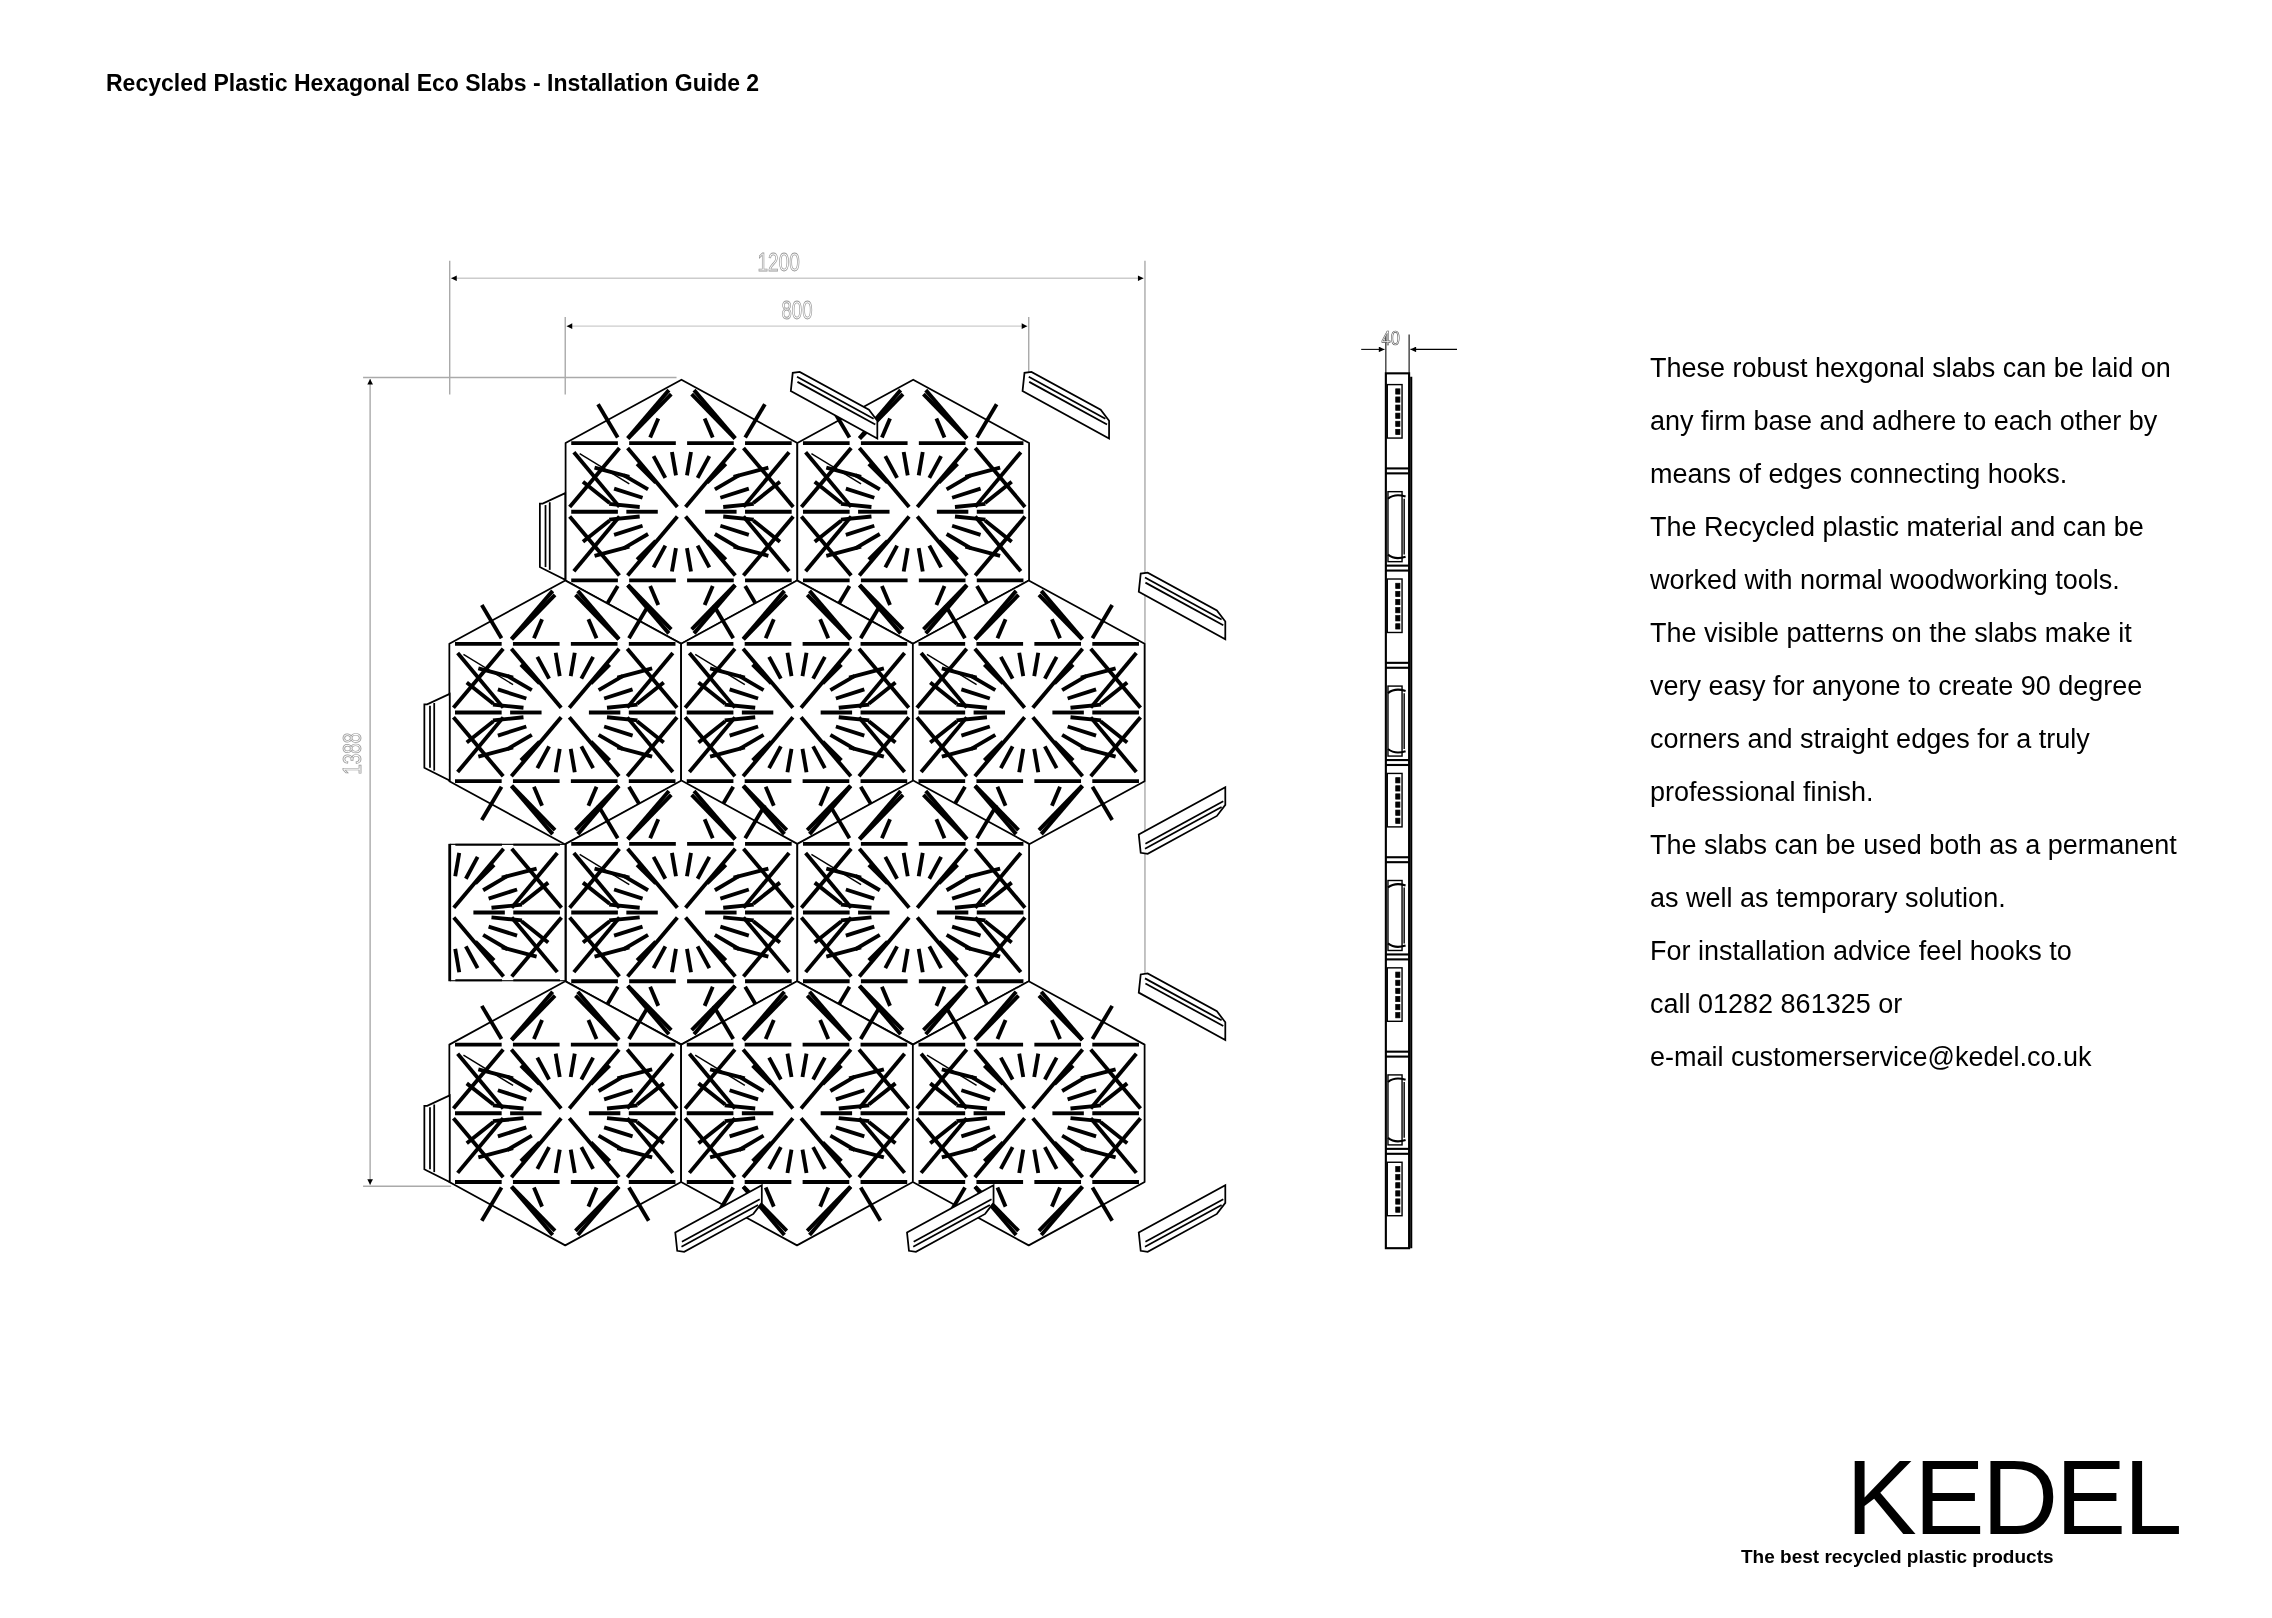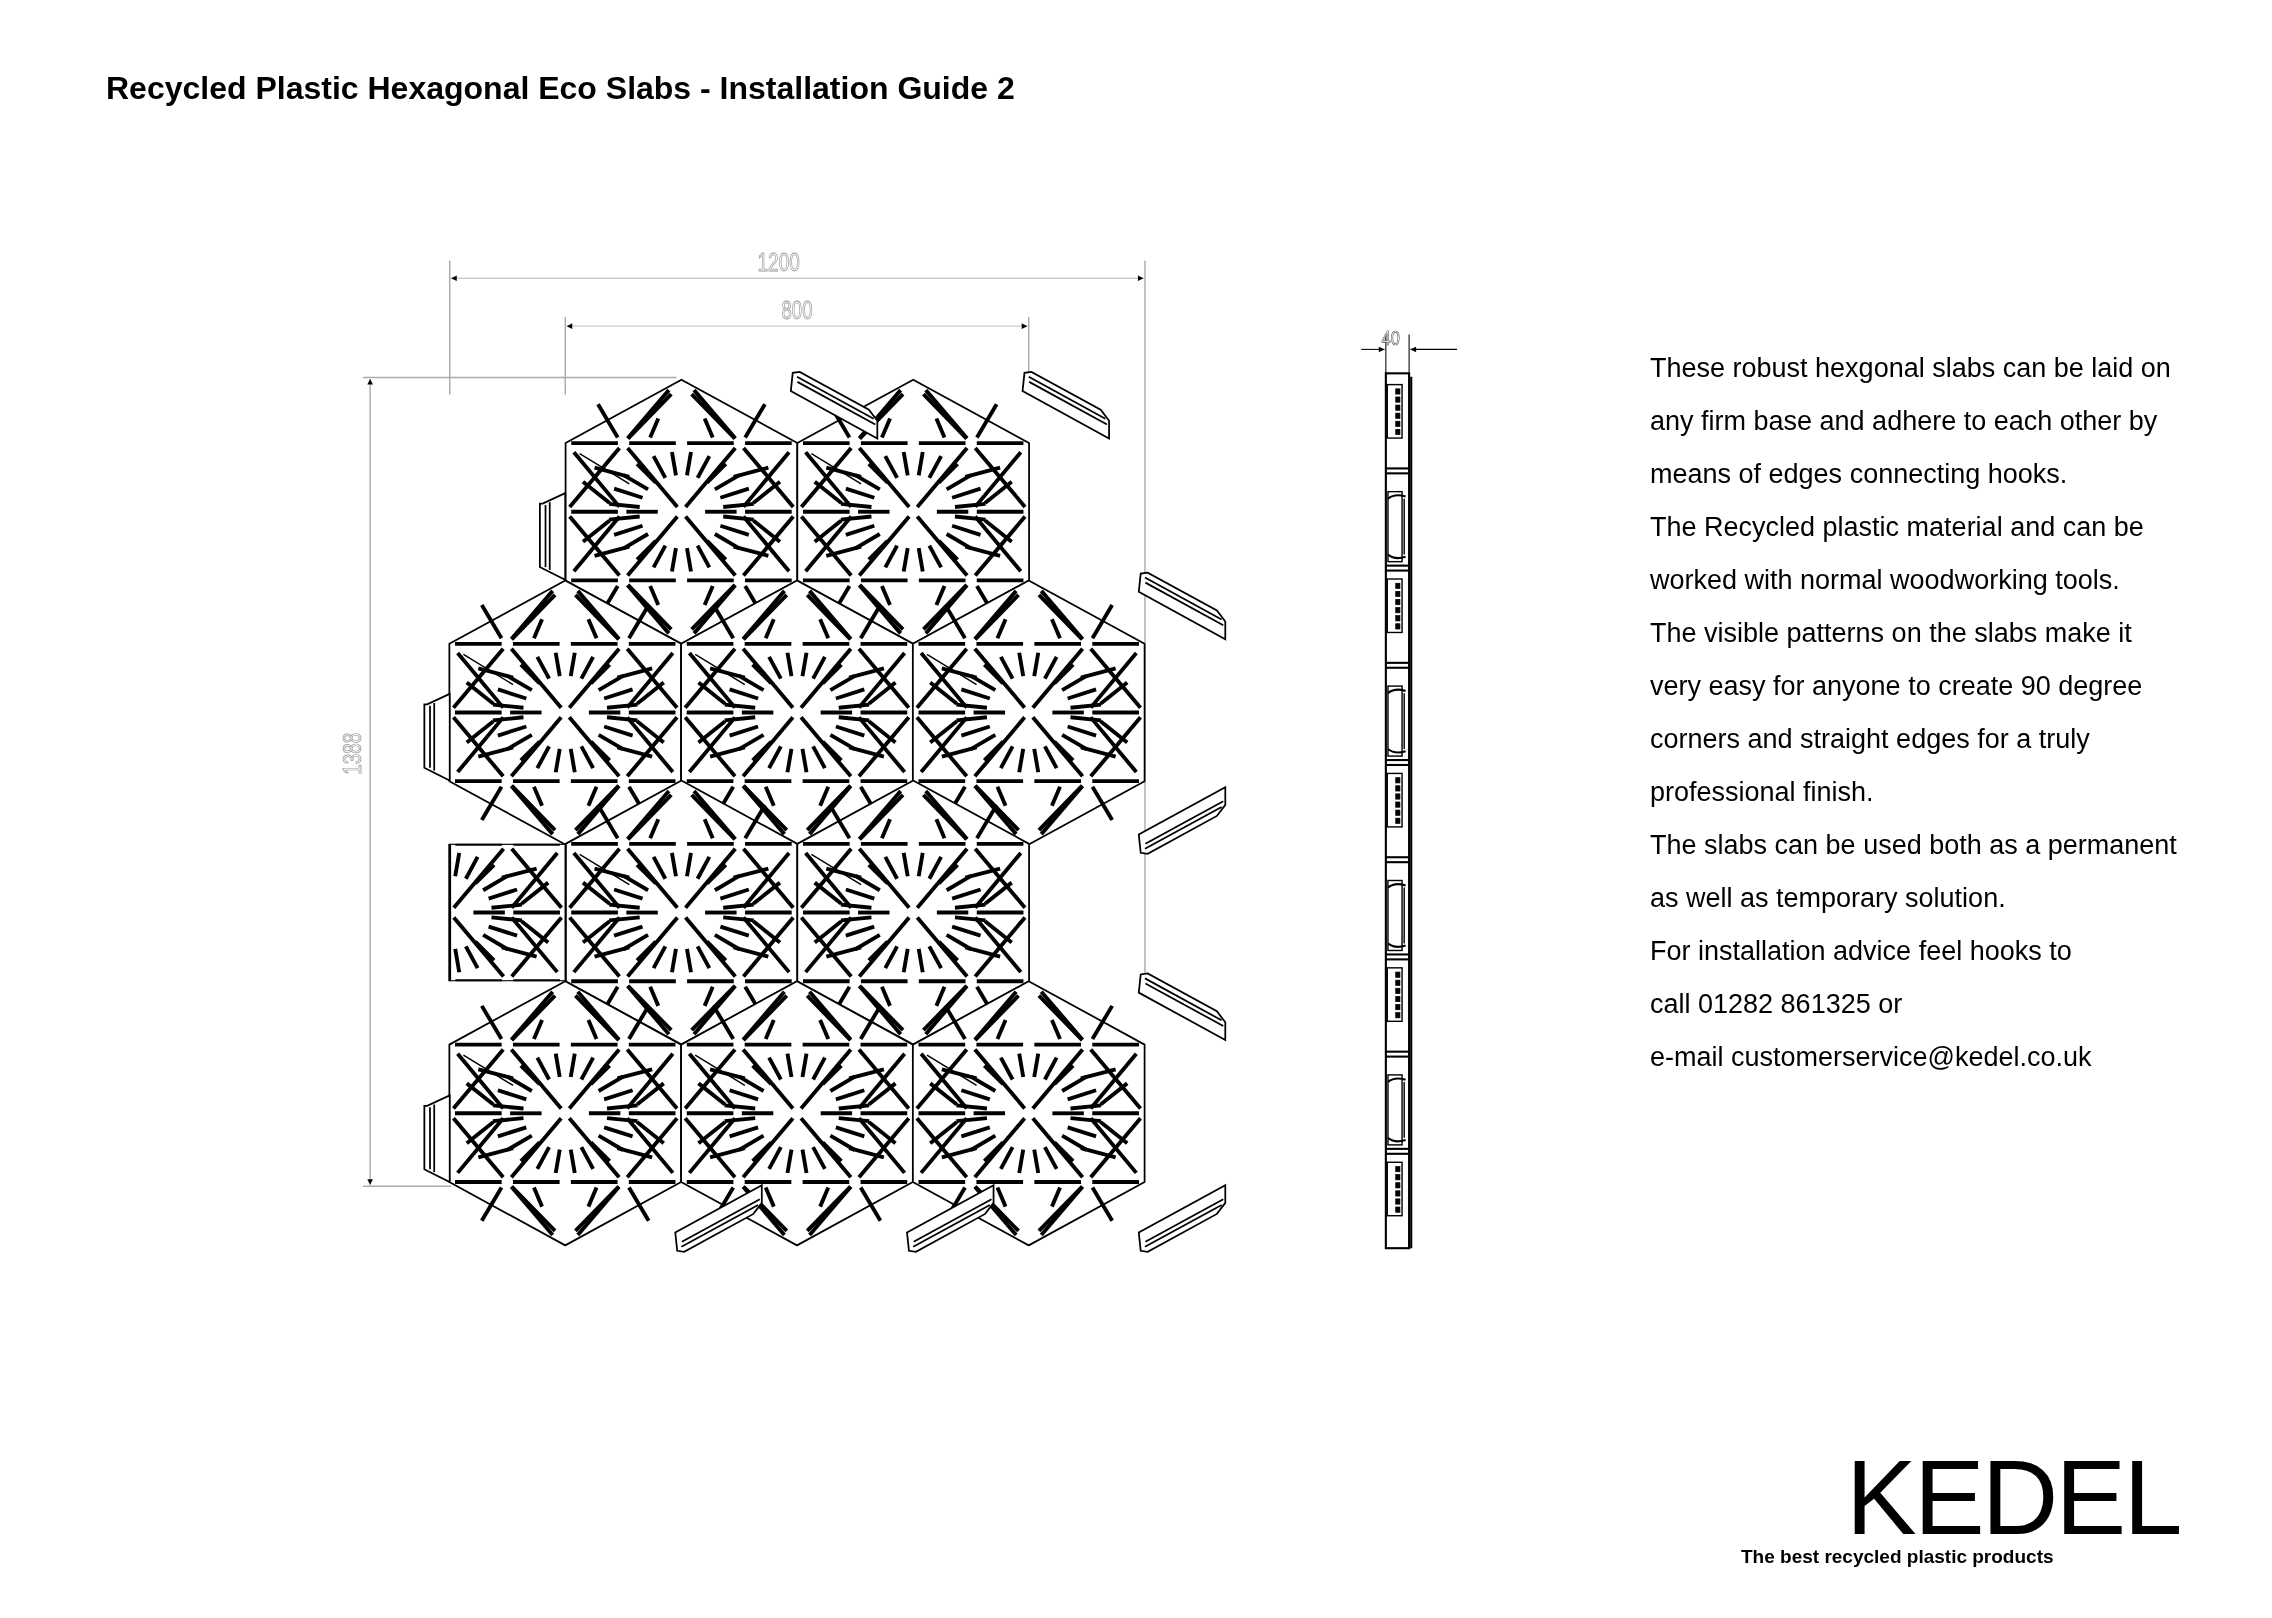--- a/index.html
+++ b/index.html
@@ -1,17 +1,17 @@
 <!DOCTYPE html>
 <html style="font-size:11.3px"><head>
 <meta charset="utf-8">
 <style>
   html,body{margin:0;padding:0;background:#ffffff;}
   body{width:2273px;height:1618px;position:relative;overflow:hidden;font-family:"Liberation Sans",sans-serif;color:#000;}
-  .title{position:absolute;left:106px;top:70px;font-size:32px;font-weight:bold;letter-spacing:0px;white-space:nowrap;}
+  .title{position:absolute;left:106px;top:70px;font-size:23px;font-weight:bold;letter-spacing:0px;white-space:nowrap;}
   #drawing{position:absolute;left:0;top:0;width:2273px;height:1618px;}
   .desc{position:absolute;left:1610px;top:342px;width:634px;font-size:27px;line-height:53px;margin-left:40px;}
   .desc .line{display:block;white-space:nowrap;}
   .logo{position:absolute;left:1846px;top:1444px;width:366px;}
   .logo-word{font-size:106px;font-weight:normal;letter-spacing:-2.8px;line-height:106px;display:block;height:106px;}
   .tagline{position:absolute;left:1741px;top:1546px;font-size:19px;font-weight:bold;white-space:nowrap;}
   .dimtext{font-family:"Liberation Sans",sans-serif;}
 </style>
 </head>
 <body>

